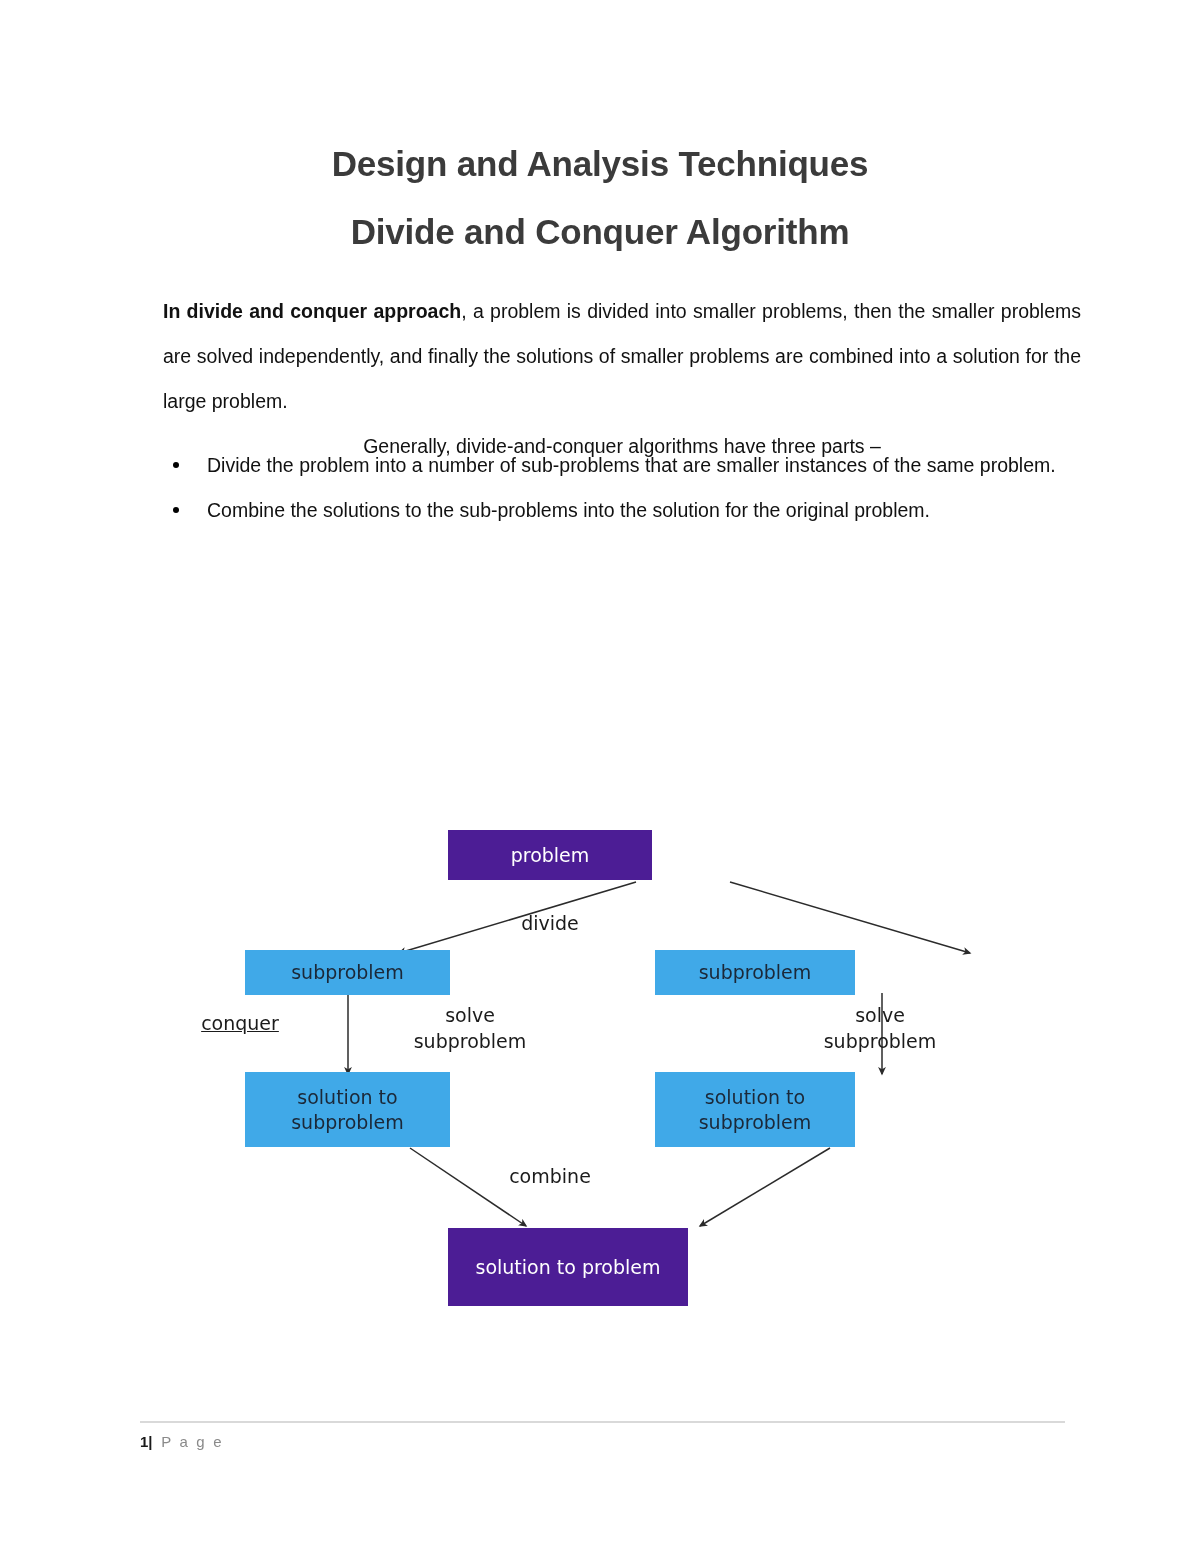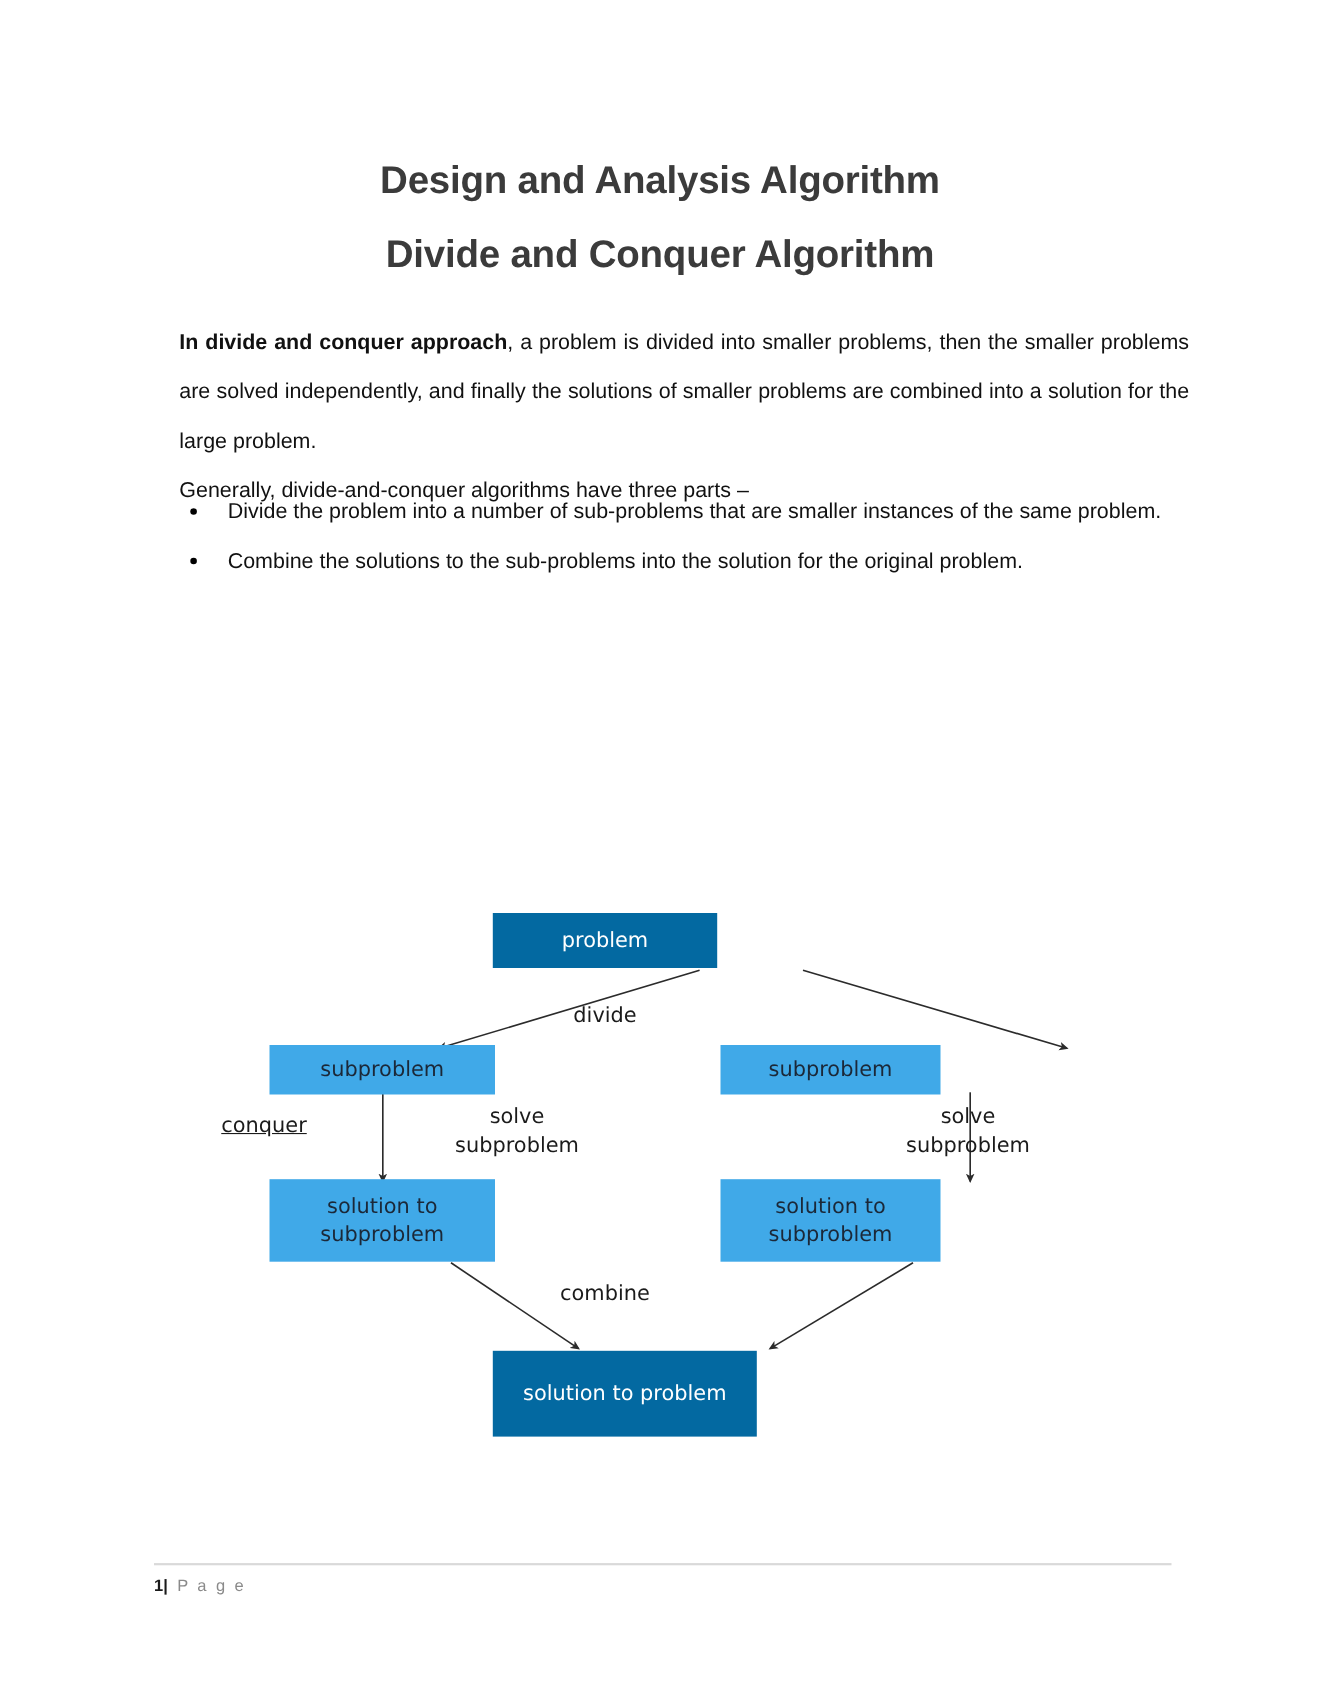--- a/index.html
+++ b/index.html
@@ -47,21 +47,21 @@
     width: 918px;
     margin-left: 22px;
   }
   .para {
     font-size: 19.5px;
     line-height: 45px;
     color: #111111;
     text-align: justify;
     margin: 0;
   }
-  .para.nojust { text-align: left; }
+  .para.nojust { text-align: center; }
   .para b { font-weight: bold; }
 
   
   .bullets {
     position: absolute;
     left: 141px;
     top: 443px;
     width: 918px;
   }
   .bullet-row {
@@ -100,21 +100,21 @@
     position: absolute;
     display: flex;
     align-items: center;
     justify-content: center;
     text-align: center;
     font-size: 19px;
     line-height: 25px;
     font-family: "DejaVu Sans", "Liberation Sans", sans-serif;
   }
   .node.green {
-    background: #0369a1;
+    background: #4c1d95;
     color: #ffffff;
     text-align: center;
   }
   .node.blue {
     background: #40a9e8;
     color: #1b2838;
   }
   .dlabel {
     position: absolute;
     font-size: 19px;
@@ -158,21 +158,21 @@
   .footer-text .bar {
     color: #1a1a1a;
     font-weight: bold;
   }
 </style>
 </head>
 <body>
 
 <div class="page">
 
-  <div class="doc-title" id="title-main">Design and Analysis Algorithm</div>
+  <div class="doc-title" id="title-main">Design and Analysis Techniques</div>
 
   <div class="doc-title" id="title-sub">Divide and Conquer Algorithm</div>
 
   <div class="body-block">
     <p class="para"><b>In divide and conquer approach</b><span>, a problem is divided into smaller problems, then the smaller problems are solved independently, and finally the solutions of smaller problems are combined into a solution for the large problem.</span></p>
     <p class="para nojust">Generally, divide-and-conquer algorithms have three parts –</p>
   </div>
 
   <div class="bullets">
 

